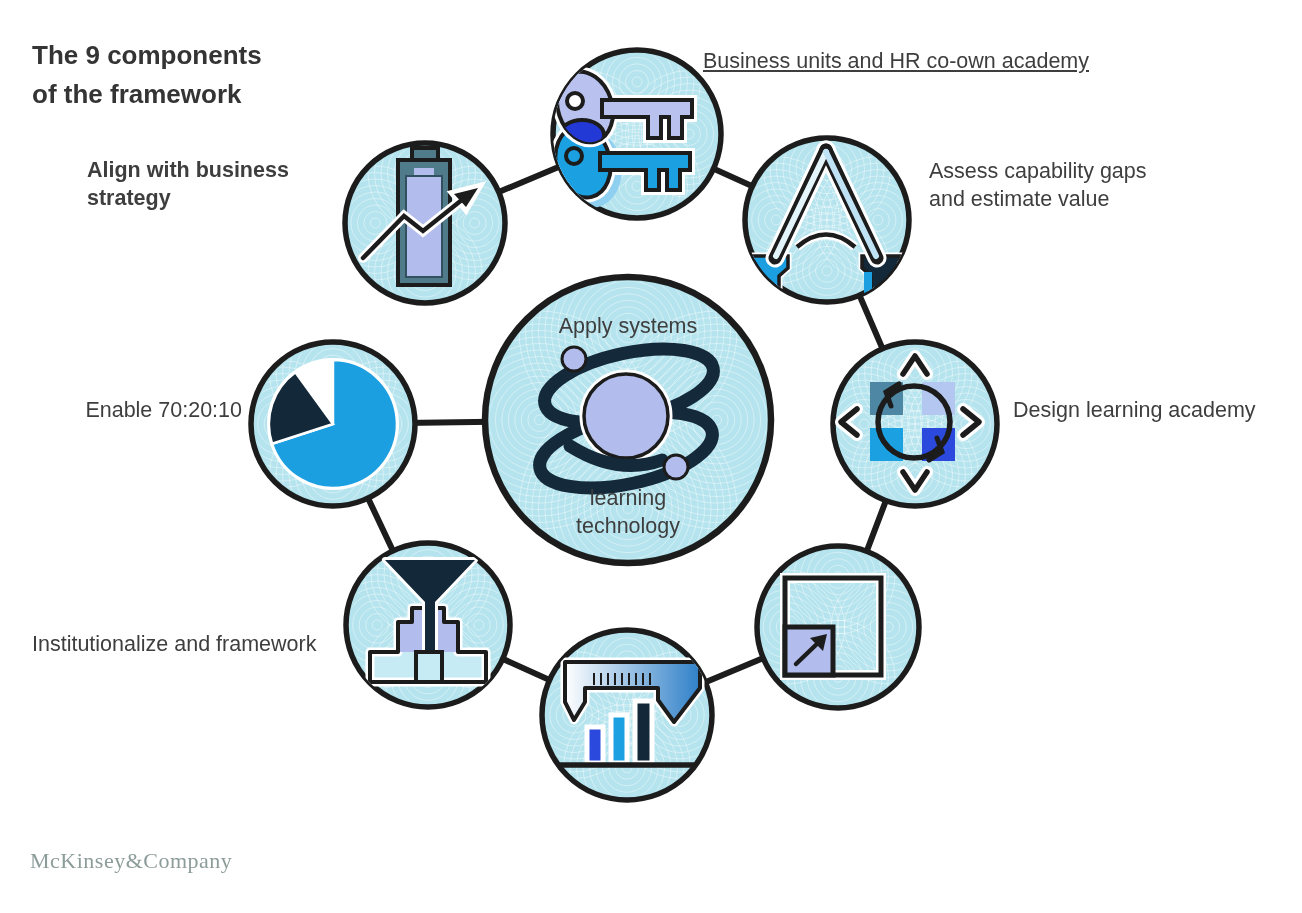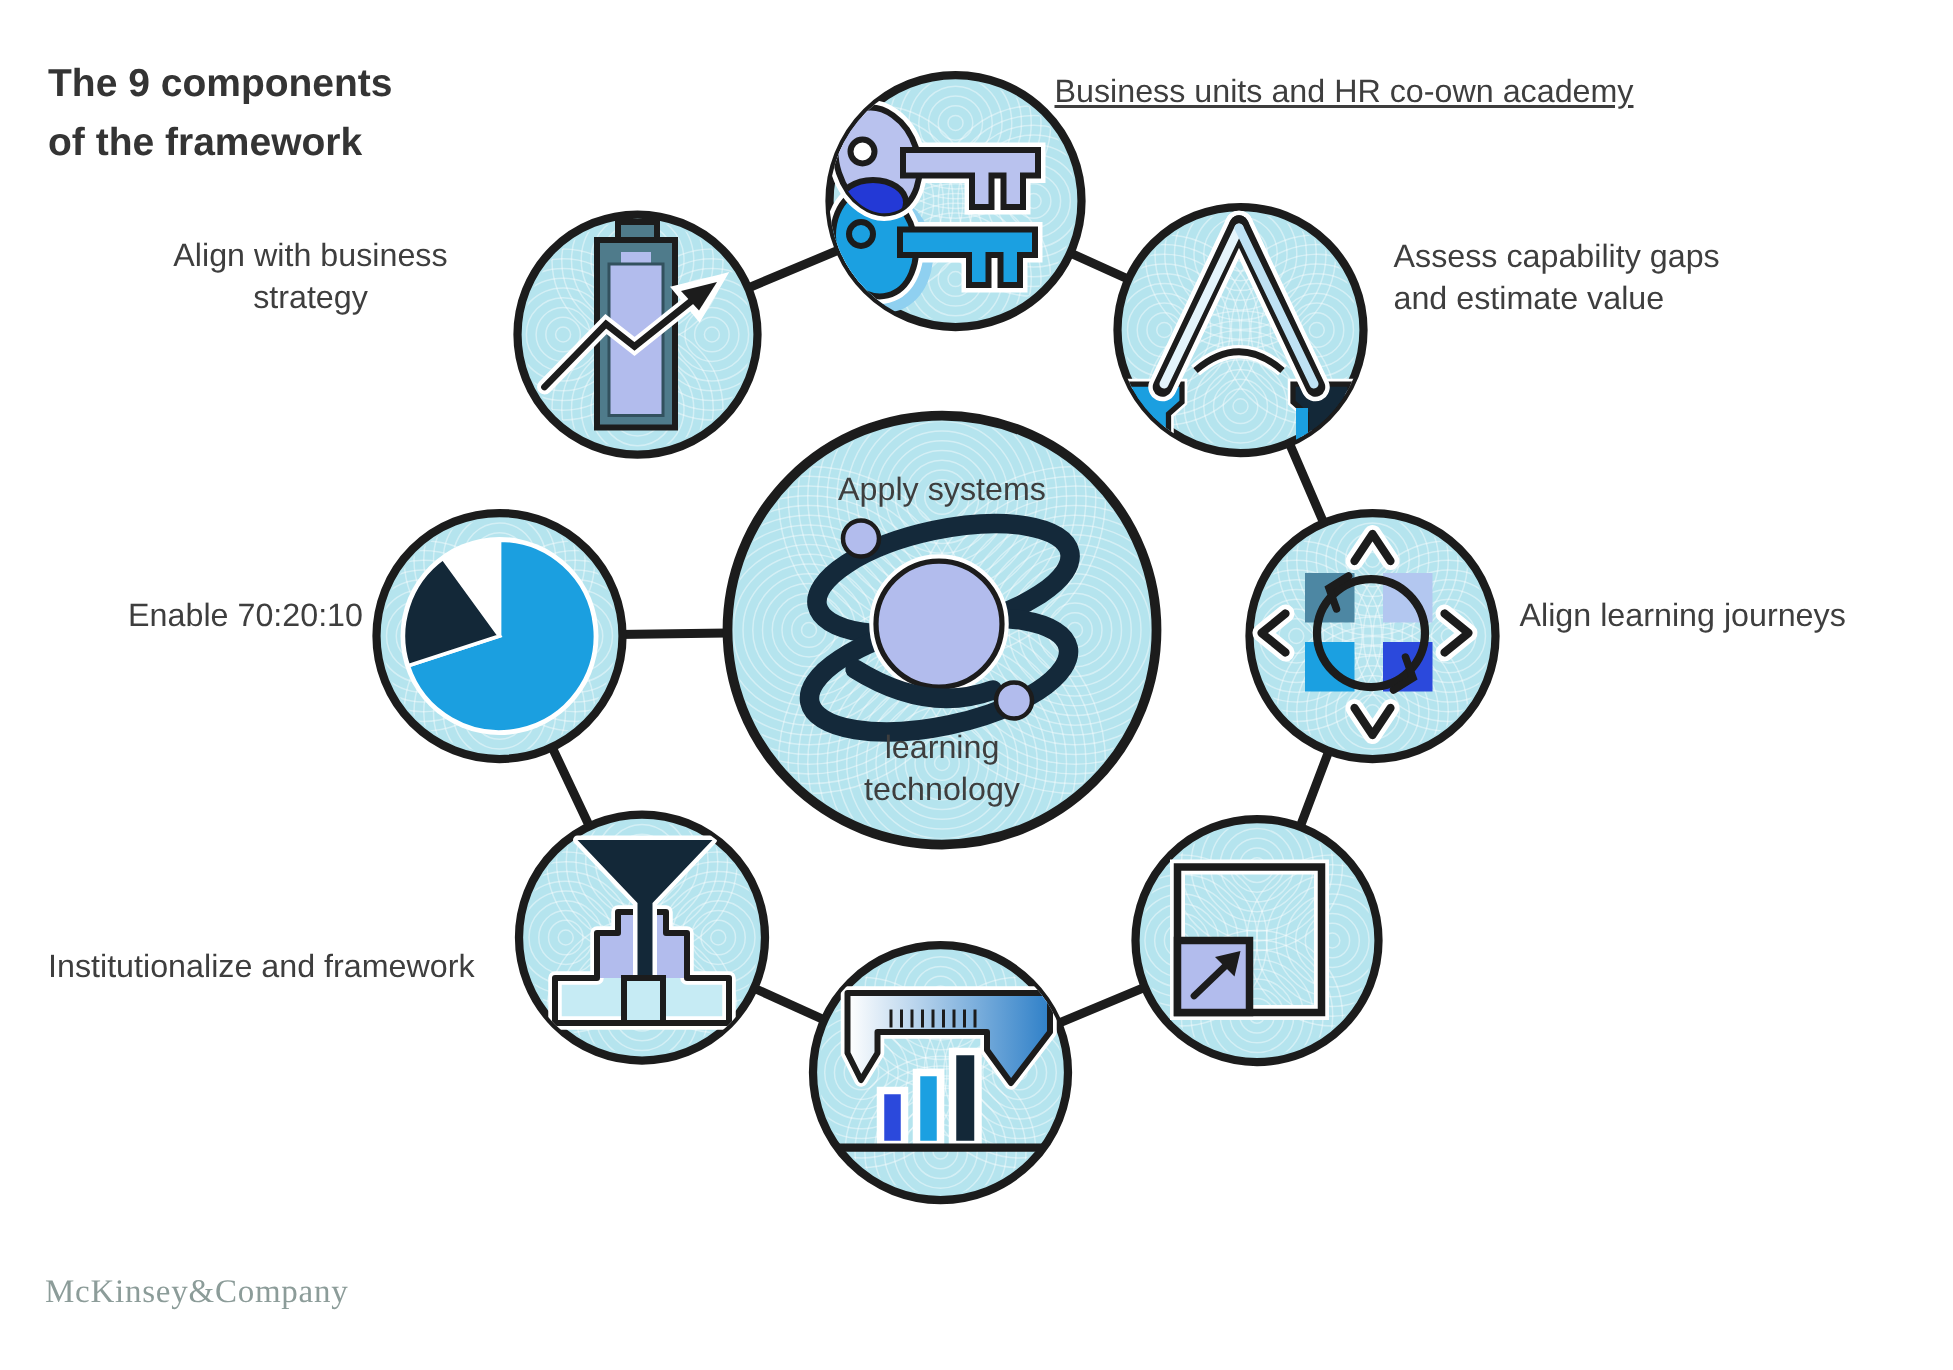--- a/index.html
+++ b/index.html
@@ -9,21 +9,21 @@
   .lbl{position:absolute;font-size:21.5px;line-height:28px;color:#3e3e3e;}
   .title{position:absolute;left:32px;top:36px;font-size:26px;font-weight:bold;
          color:#343434;line-height:39px;}
   .lbl-coown{left:703px;top:47px;white-space:nowrap;text-decoration:underline;}
   .lbl-assess{left:929px;top:157px;width:255px;}
   .lbl-design{left:1013px;top:396px;white-space:nowrap;}
   .lbl-execute{left:936px;top:629px;white-space:nowrap;}
   .lbl-measure{right:770px;top:743px;white-space:nowrap;text-align:right;}
   .lbl-inst{left:32px;top:630px;white-space:nowrap;}
   .lbl-enable{right:1060px;top:396px;white-space:nowrap;text-align:right;}
-  .lbl-align{right:975px;top:156px;width:240px;text-align:center;}
+  .lbl-align{right:975px;top:156px;width:240px;text-align:left;font-weight:bold;}
   .lbl-center-top{left:528px;top:312px;width:200px;text-align:center;}
   .lbl-center-bottom{left:548px;top:484px;width:160px;text-align:center;}
   .logo{position:absolute;left:30px;top:848px;font-family:"Liberation Serif",serif;
         font-size:22px;color:#8c9c99;letter-spacing:0.5px;}
 </style>
 </head>
 <body>
 
 <div id="canvas">
 
@@ -652,21 +652,21 @@
 </svg>
 
   <div class="title">
     <div>The 9 components</div>
     <div>of the framework</div>
   </div>
 
   <div class="lbl lbl-align">Align with business strategy</div>
   <div class="lbl lbl-coown">Business units and HR co-own academy</div>
   <div class="lbl lbl-assess">Assess capability gaps and estimate value</div>
-  <div class="lbl lbl-design">Align learning journeys</div>
+  <div class="lbl lbl-design">Design learning academy</div>
   <div class="lbl lbl-inst">Institutionalize and framework</div>
   <div class="lbl lbl-enable">Enable 70:20:10</div>
 
   <div class="lbl lbl-center-top">Apply systems</div>
   <div class="lbl lbl-center-bottom">learning technology</div>
 
   <div class="logo">McKinsey&amp;Company</div>
 </div>
 
 </body></html>

